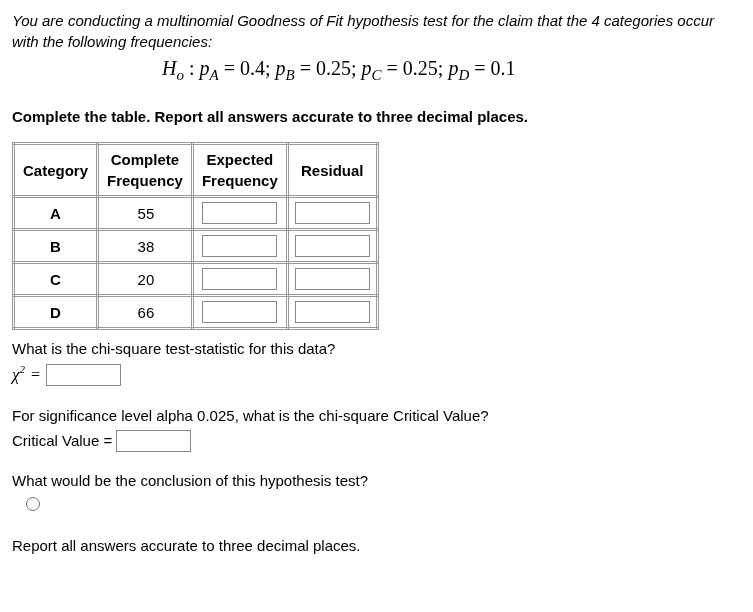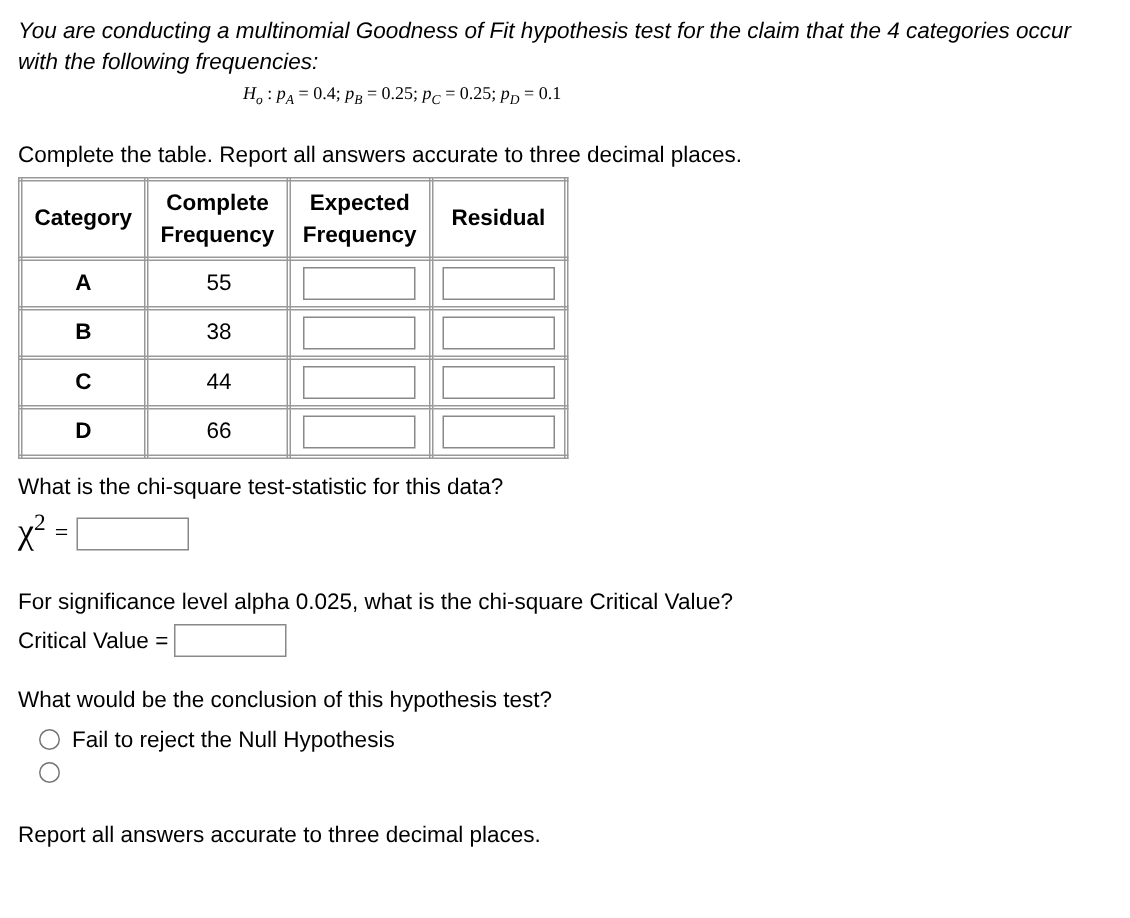--- a/index.html
+++ b/index.html
@@ -8,28 +8,28 @@
       font-size: 15px;
       color: #000;
       padding: 10px 12px;
       width: 753px;
       background: #fff;
       line-height: 1.4;
     }
     .intro { margin-bottom: 2px; font-style: italic; }
     .hypothesis {
       font-family: 'Times New Roman', Times, serif;
-      font-size: 12px;
+      font-size: 20px;
       margin-left: 150px;
       margin-bottom: 20px;
     }
     .hypothesis .ital { font-style: italic; }
     .hypothesis sub { font-size: 0.75em; font-style: italic; }
     .sub-nonital { font-style: normal; }
-    .instruction { margin-top: 16px; margin-bottom: 4px; }
+    .instruction { margin-top: 16px; margin-bottom: 15px; font-weight: bold; }
     table.freq {
       border-collapse: collapse;
       border: 3px double #666;
       margin-bottom: 6px;
     }
     table.freq th, table.freq td {
       border: 3px double #999;
       padding: 4px 8px;
       text-align: center;
       vertical-align: middle;
@@ -48,39 +48,40 @@
     }
     .question { margin-top: 8px; margin-bottom: 4px; }
     .chi-line {
       display: flex;
       align-items: center;
       gap: 6px;
       margin-bottom: 18px;
     }
     .chi-sym {
       font-family: 'Times New Roman', Times, serif;
-      font-size: 24px;
+      font-style: italic;
+      font-size: 17px;
       position: relative;
     }
     .chi-sup {
       font-size: 0.65em;
       position: relative;
       top: -0.6em;
     }
     .eq { font-family: 'Times New Roman', Times, serif; font-size: 16px; }
     input.ans {
       width: 75px;
       height: 22px;
       border: 1px solid #888;
       font-size: 14px;
       padding: 1px 3px;
     }
     .cv-line {
       display: flex;
-      align-items: flex-end;
+      align-items: center;
       gap: 4px;
       margin-bottom: 18px;
     }
     .options { margin-top: 6px; margin-bottom: 24px; margin-left: 14px; }
     .opt {
       display: flex;
       align-items: center;
       gap: 8px;
       margin-bottom: 4px;
     }
@@ -119,21 +120,21 @@
     <td class="inputcell"><input class="cell" type="text" style=""></td>
   </tr>
   <tr>
     <td class="cat">B</td>
     <td class="obs">38</td>
     <td class="inputcell"><input class="cell" type="text" style=""></td>
     <td class="inputcell"><input class="cell" type="text" style=""></td>
   </tr>
   <tr>
     <td class="cat">C</td>
-    <td class="obs">44</td>
+    <td class="obs">20</td>
     <td class="inputcell"><input class="cell" type="text" style=""></td>
     <td class="inputcell"><input class="cell" type="text" style=""></td>
   </tr>
   <tr>
     <td class="cat">D</td>
     <td class="obs">66</td>
     <td class="inputcell"><input class="cell" type="text" style=""></td>
     <td class="inputcell"><input class="cell" type="text" style=""></td>
   </tr>
 </tbody>
@@ -151,20 +152,16 @@
 <div class="question">For significance level alpha 0.025, what is the chi-square Critical Value?</div>
 <div class="cv-line">
   <span>Critical Value = </span>
   <input class="ans" type="text" style="">
 </div>
 
 <div class="question">What would be the conclusion of this hypothesis test?</div>
 <div class="options">
   <label class="opt">
     <input type="radio" name="conclusion" style="">
-    <span>Fail to reject the Null Hypothesis</span>
-  </label>
-  <label class="opt">
-    <input type="radio" name="conclusion" style="">
   </label>
 </div>
 
 <div class="final">Report all answers accurate to three decimal places.</div>
 
 </body></html>

